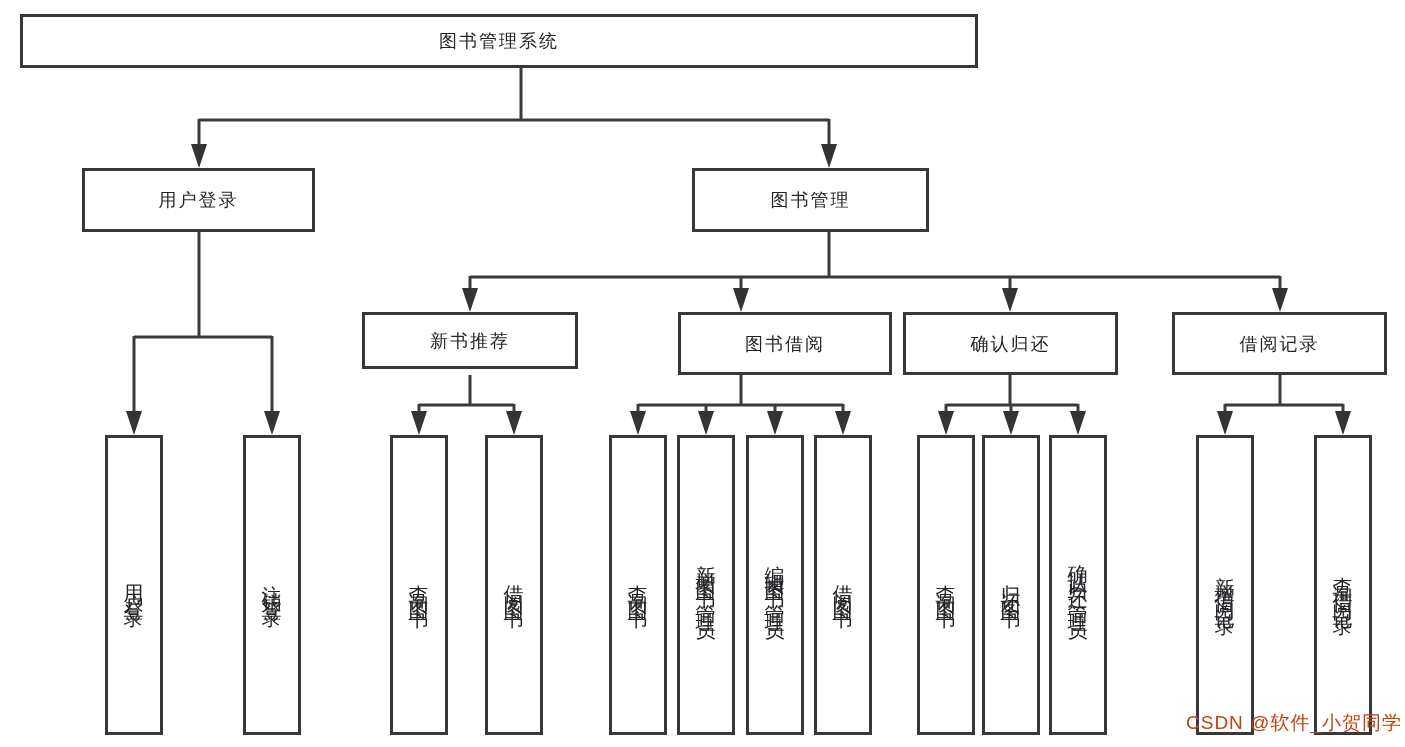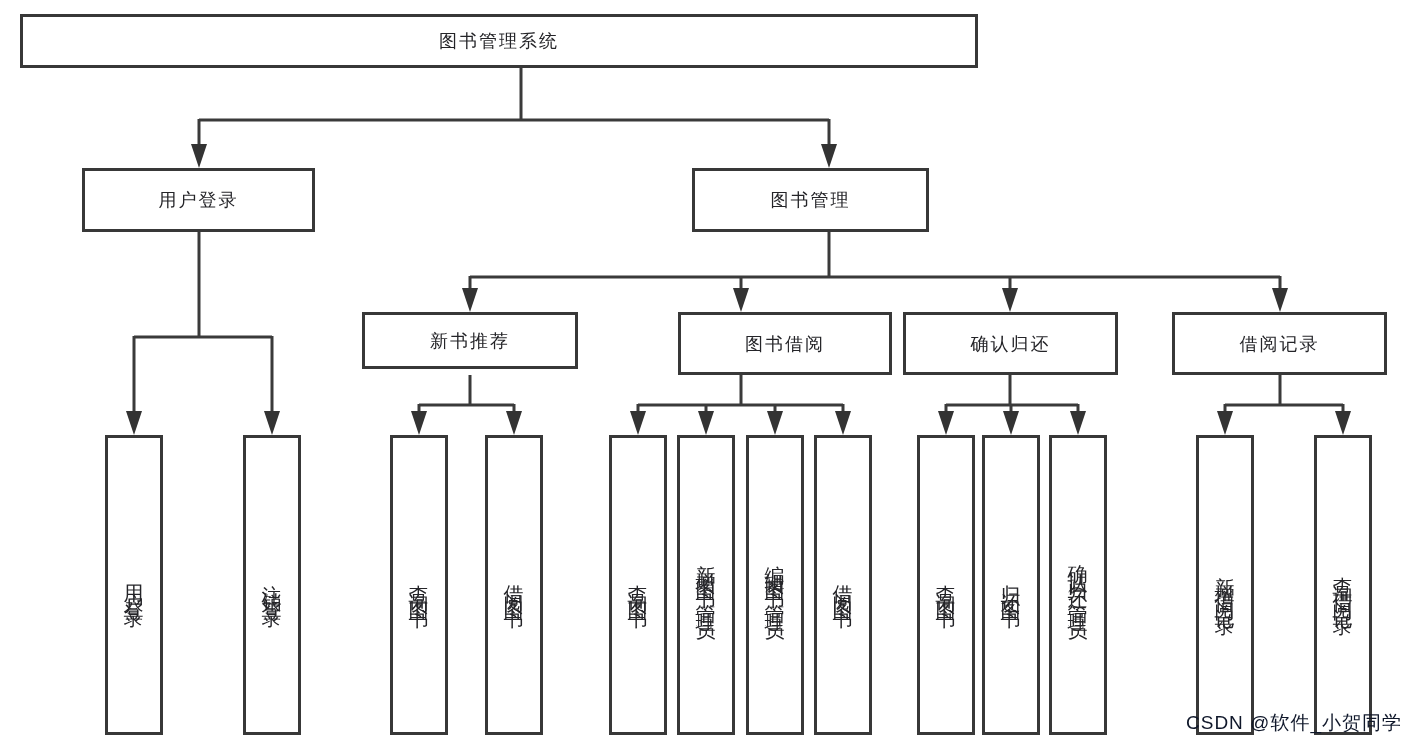--- a/index.html
+++ b/index.html
@@ -66,21 +66,21 @@
   .l10 { left: 982px;  }
   .l11 { left: 1049px; }
   .l12 { left: 1196px; }
   .l13 { left: 1314px; }
   #watermark {
     position: absolute;
     left: 1186px;
     top: 710px;
     font-size: 19px;
     letter-spacing: 1px;
-    color: #0f172a;
+    color: #c2410c;
     white-space: nowrap;
     z-index: 5;
   }
 </style>
 </head>
 <body>
 
 <div id="stage">
 
   <svg id="connectors" viewBox="0 0 1405 747" xmlns="http://www.w3.org/2000/svg">

